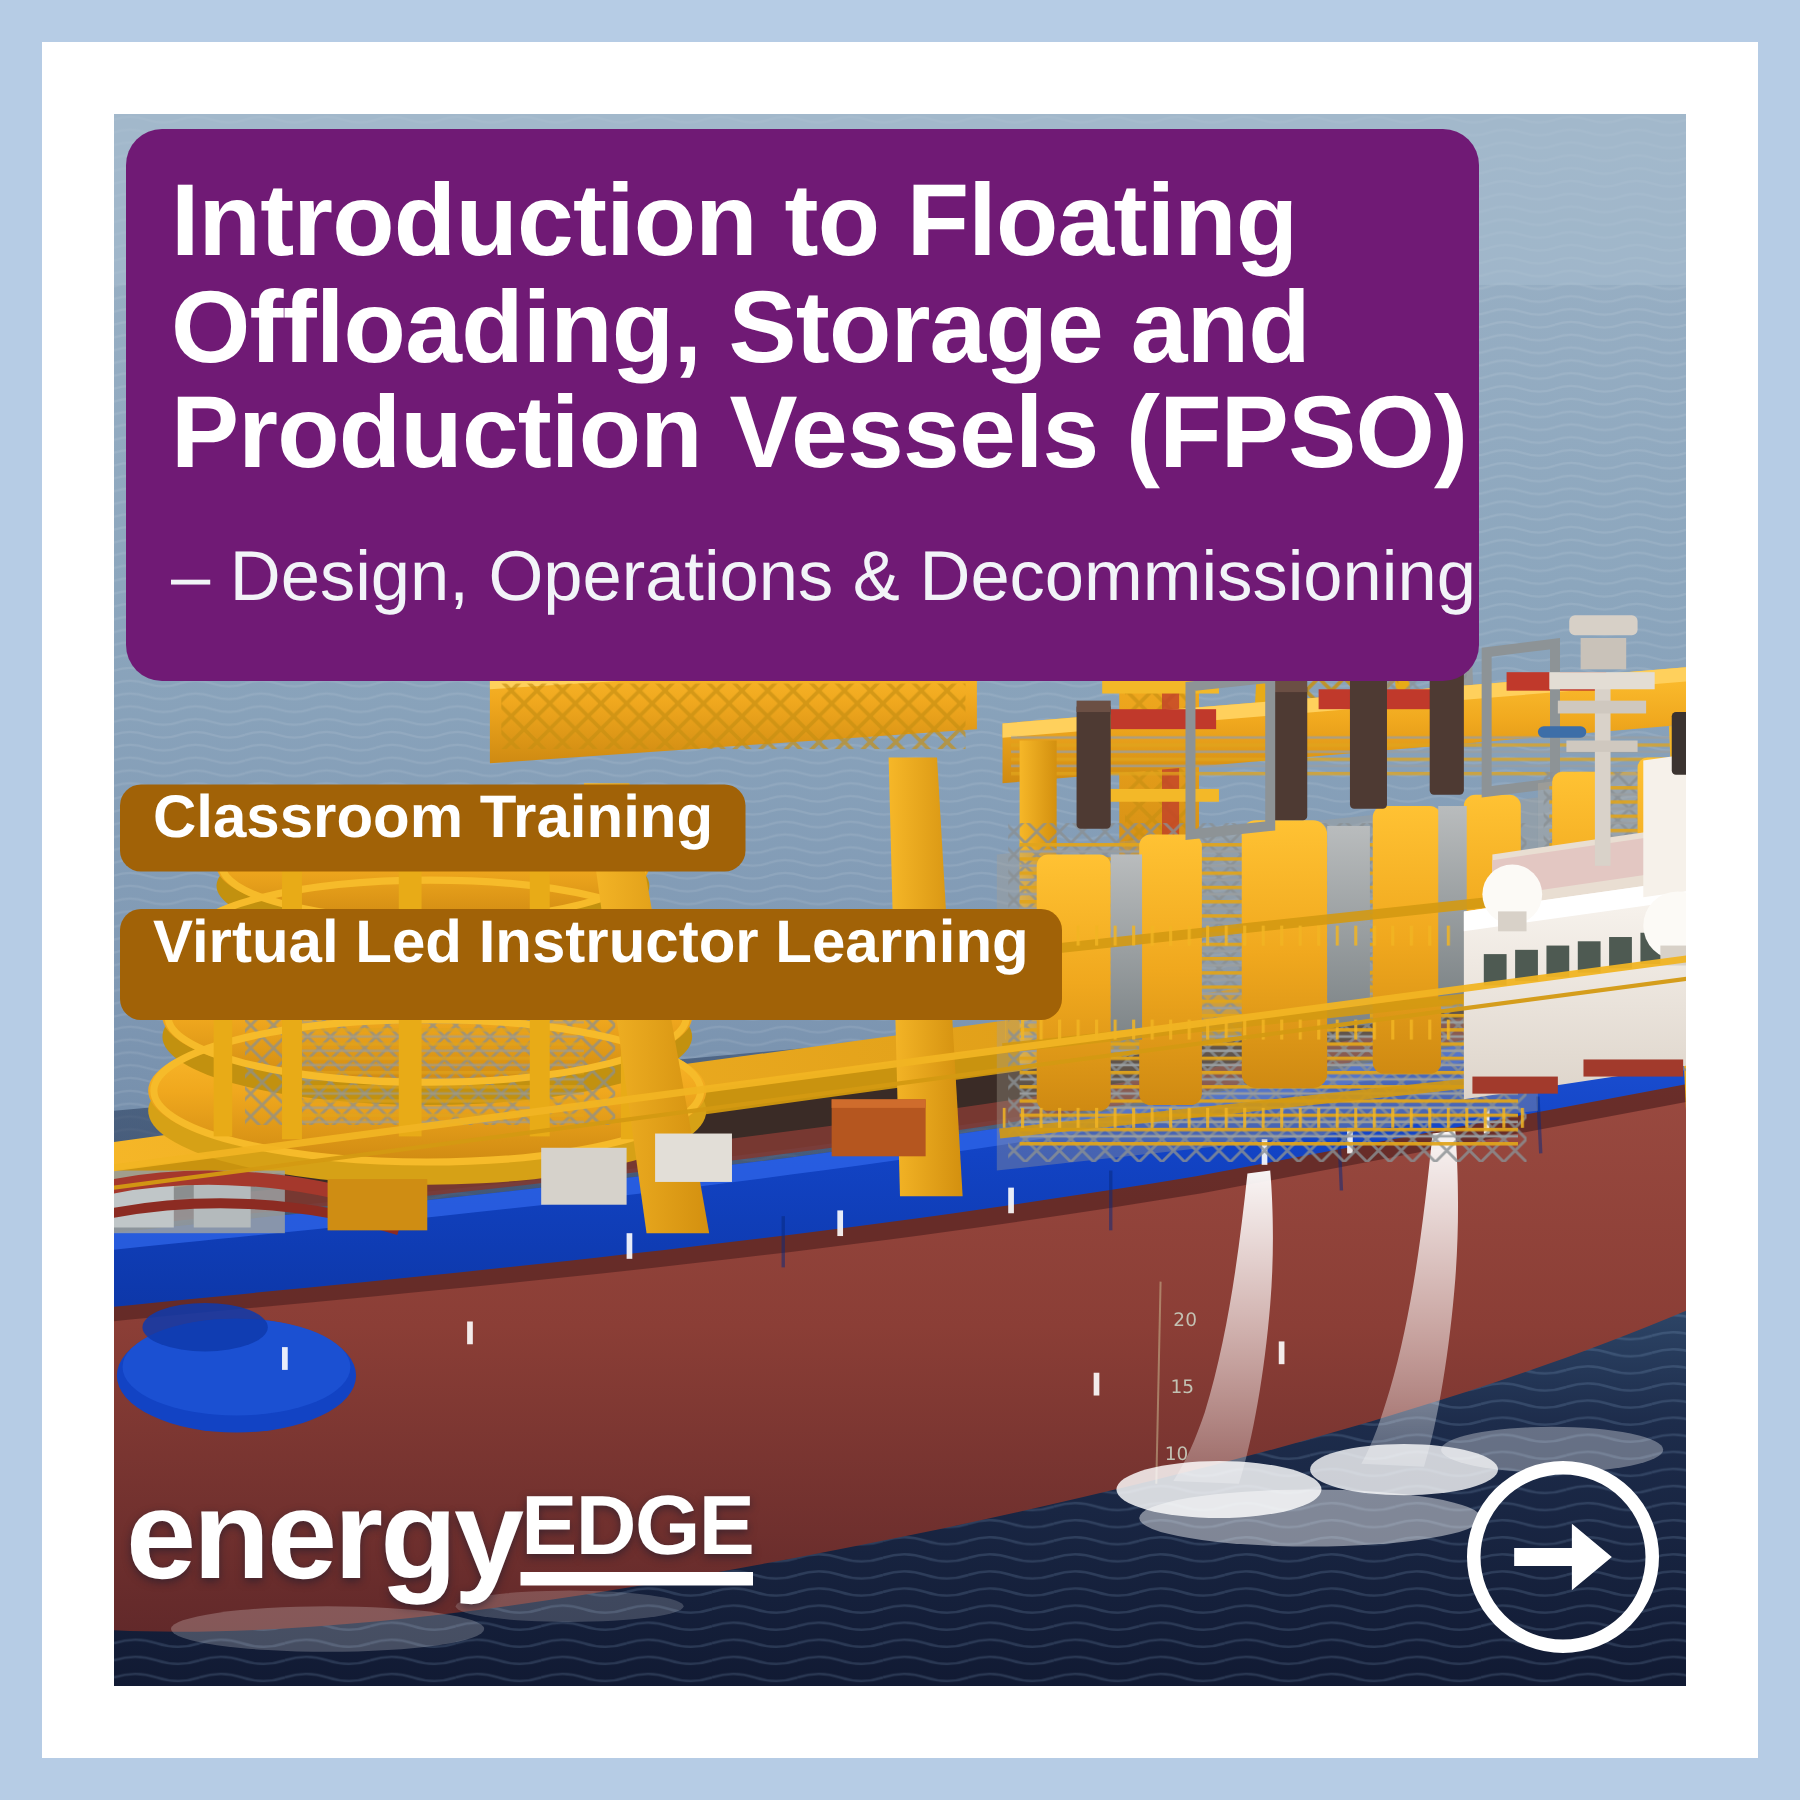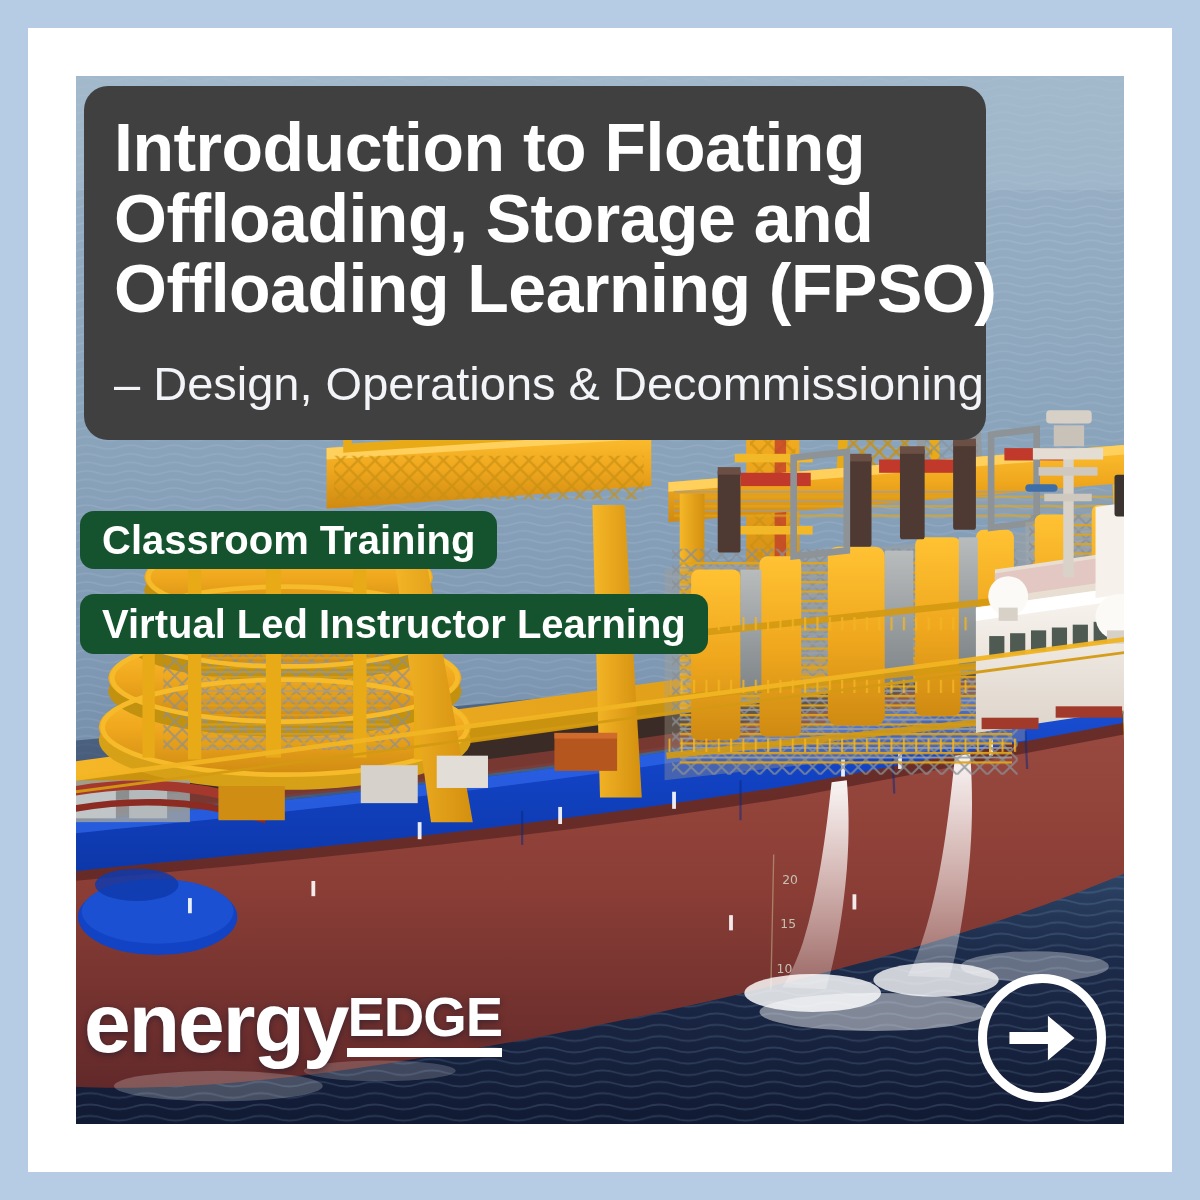--- a/index.html
+++ b/index.html
@@ -30,22 +30,22 @@
 
   
   #photo { position:absolute; inset:0; }
   #photo svg { display:block; width:100%; height:100%; }
 
   
   .title-panel {
     position:absolute;
     left:8px; top:10px;
     width:902px;
-    padding:26px 30px 30px 30px;
-    background:#404040;
+    padding:26px 30px 44px 30px;
+    background:#701a75;
     border-radius:24px;
   }
   .title-main {
     color:#ffffff;
     font-weight:bold;
     font-size:68px;
     line-height:1.04;
     letter-spacing:-0.5px;
   }
   .title-main span { display:block; white-space:nowrap; }
@@ -54,37 +54,37 @@
     font-size:47px;
     line-height:1.1;
     margin-top:34px;
     white-space:nowrap;
     font-weight:normal;
   }
 
   
   .badge {
     position:absolute;
-    background:#14532d;
+    background:#a16207;
     color:#ffffff;
     font-weight:bold;
     border-radius:14px;
     display:flex;
-    align-items:center;
     white-space:nowrap;
+    margin-top:12px;
   }
   #badge-classroom {
     left:4px; top:435px;
     height:58px;
     padding:0 22px;
     font-size:40px;
   }
   #badge-virtual {
     left:4px; top:518px;
-    height:60px;
+    height:74px;
     padding:0 22px;
     font-size:40px;
   }
 
   
   #logo {
     position:absolute;
     left:8px; bottom:62px;
     display:flex;
     align-items:center;
@@ -541,21 +541,21 @@
 
             <rect x="0" y="0" width="1104" height="1104" fill="none"></rect>
           </g>
         </svg>
       </div>
 
       <div class="title-panel">
         <div class="title-main">
           <span>Introduction to Floating</span>
           <span>Offloading, Storage and</span>
-          <span>Offloading Learning (FPSO)</span>
+          <span>Production Vessels (FPSO)</span>
         </div>
         <div class="title-sub">– Design, Operations &amp; Decommissioning</div>
       </div>
 
       <div class="badge" id="badge-classroom">
         <span>Classroom Training</span>
       </div>
       <div class="badge" id="badge-virtual">
         <span>Virtual Led Instructor Learning</span>
       </div>

